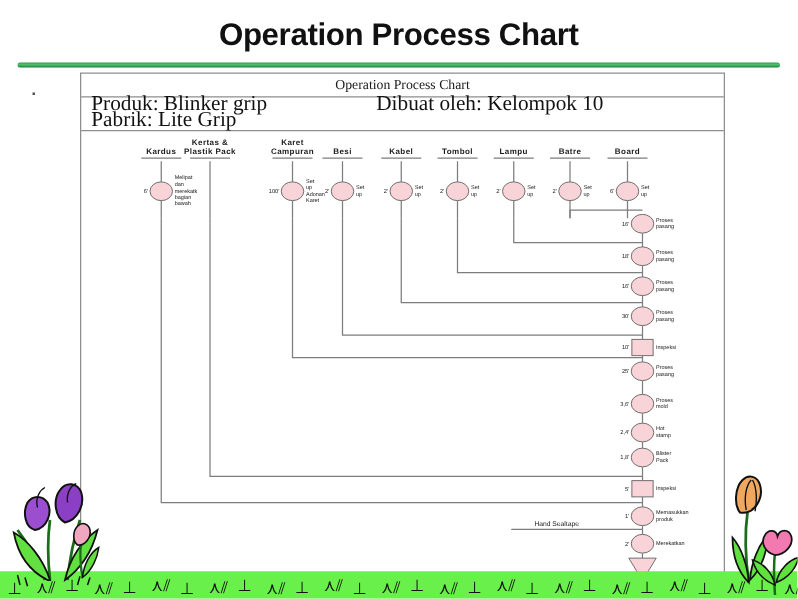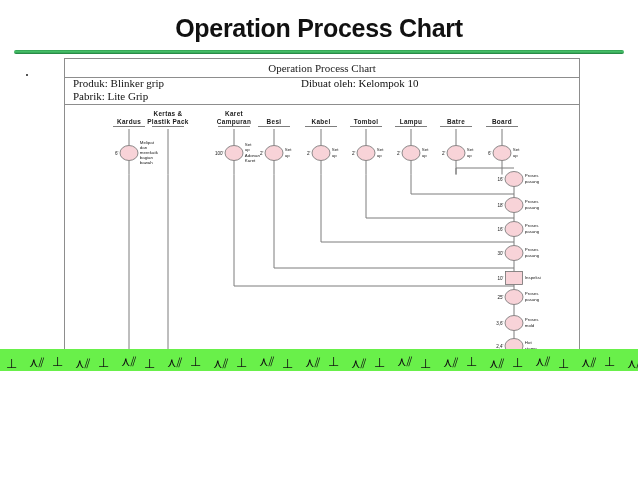--- a/index.html
+++ b/index.html
@@ -3,21 +3,21 @@
 <meta charset="utf-8">
 <style>
   html,body{margin:0;padding:0;}
   body{
     width:638px;height:479px;
     background:#ffffff;
     font-family:"Liberation Sans", sans-serif;
     overflow:hidden;
     position:relative;
   }
-  #slide{position:absolute;left:0;top:0;width:638px;height:371px;background:#fff;overflow:hidden;}
+  #slide{position:absolute;left:0;top:0;width:638px;height:479px;background:#fff;overflow:hidden;}
 
   
   #slide-title{
     position:absolute;left:0;top:14px;width:638px;
     text-align:center;
     font-family:"Liberation Sans", sans-serif;
     font-weight:bold;
     font-size:25px;
     letter-spacing:-0.3px;
     color:#111111;
@@ -47,21 +47,21 @@
   #opc-header{
     position:absolute;left:0;top:0;width:100%;box-sizing:border-box;
     border-bottom:1px solid #8d8d8d;
   }
   #opc-header-title{
     text-align:center;font-family:"Liberation Serif", serif;font-size:11px;
     color:#1a1a1a;padding:3px 0 3px 0;
   }
   #opc-meta{
     position:relative;display:flex;border-bottom:1px solid #8d8d8d;
-    font-family:"Liberation Serif", serif;font-size:11px;color:#111;
+    font-family:"Liberation Serif", serif;font-size:17px;color:#111;
     padding:1px 0 2px 0;
   }
   #opc-meta .col{padding-left:8px;}
   #opc-meta .col.left{width:220px;}
   #opc-meta .col.right{flex:1;}
   #opc-meta .line{line-height:12.5px;white-space:nowrap;}
 
   
   #canvas{position:absolute;left:0;top:44px;width:514px;height:358px;}
   #canvas svg{display:block;}

